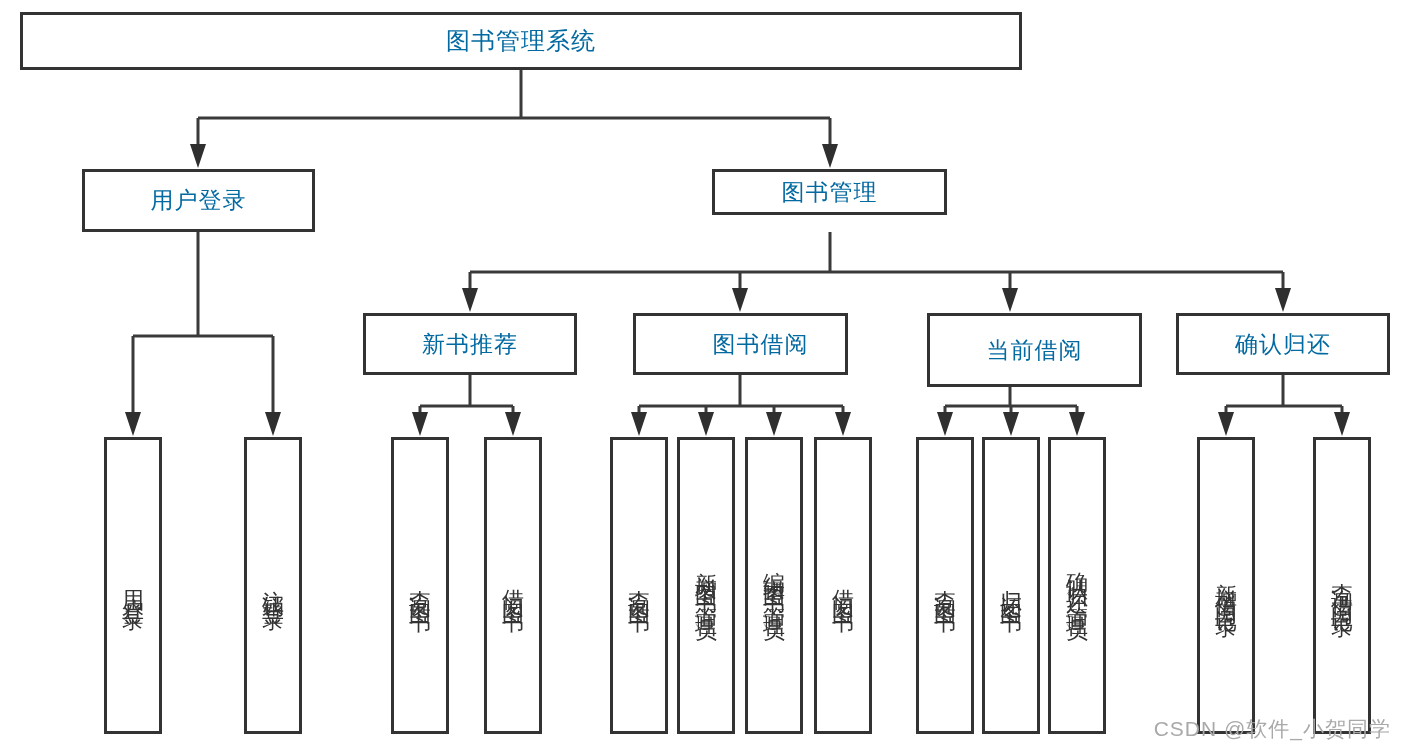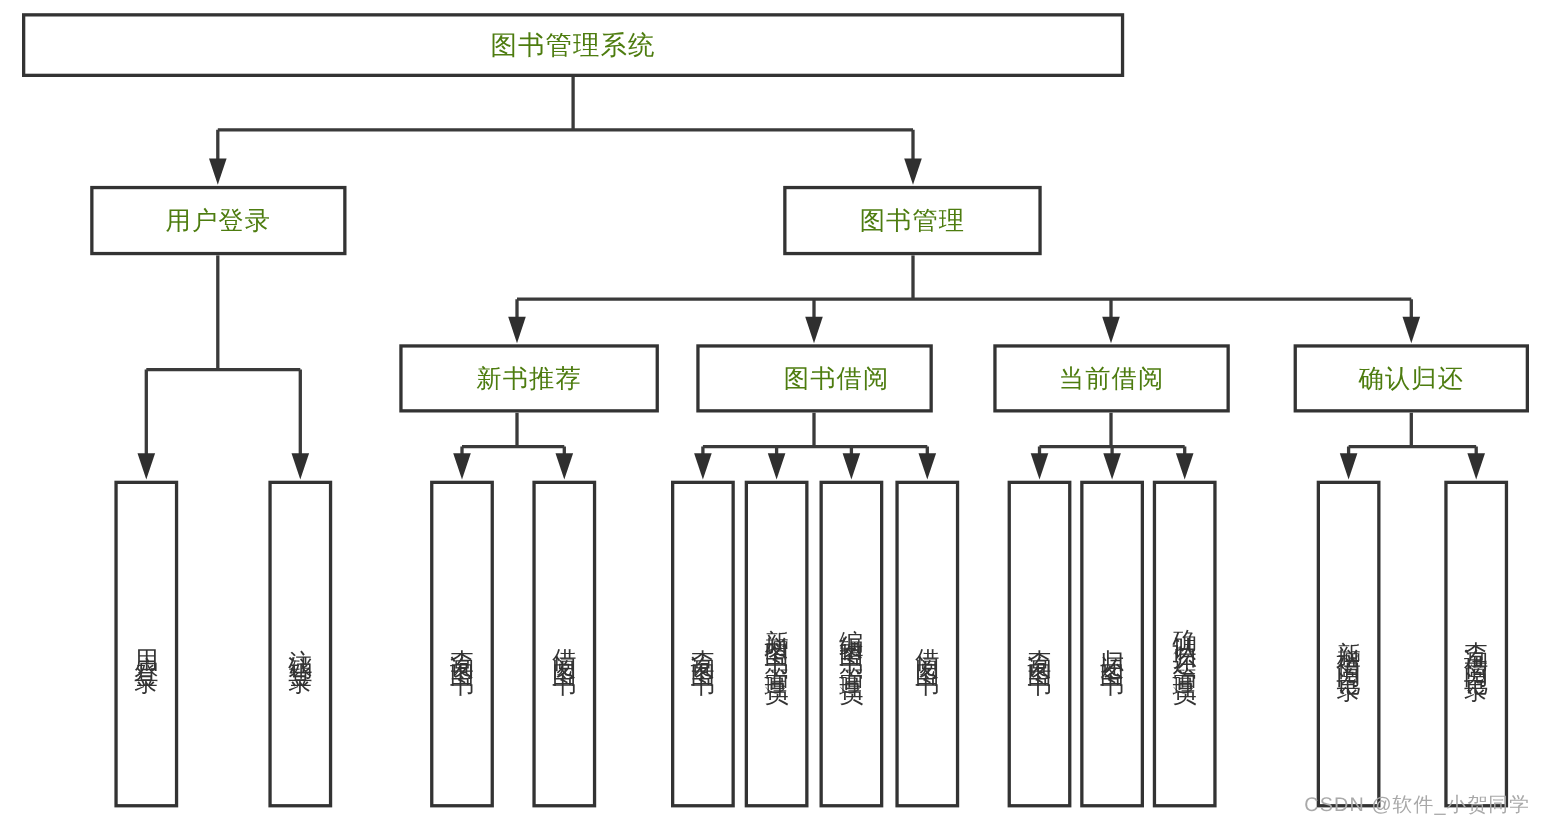--- a/index.html
+++ b/index.html
@@ -24,21 +24,21 @@
     z-index: 1;
   }
   .node {
     position: absolute;
     box-sizing: border-box;
     border: 3px solid #333333;
     background: #ffffff;
     display: flex;
     align-items: center;
     justify-content: center;
-    color: #4d7c0f;
+    color: #0369a1;
     z-index: 2;
     letter-spacing: 1px;
     text-align: center;
   }
   .node-root  { font-size: 24px; }
   .node-l2,
   .node-l3   { font-size: 23px; }
   .leaf {
     position: absolute;
     box-sizing: border-box;
@@ -54,21 +54,21 @@
     font-size: 22px;
     letter-spacing: 7px;
     color: #333333;
     z-index: 2;
     line-height: 1;
   }
   .watermark {
     position: absolute;
     right: 14px;
     bottom: 4px;
-    font-size: 18px;
+    font-size: 21px;
     color: #a9a9a9;
     z-index: 5;
     letter-spacing: 1px;
     white-space: nowrap;
   }
   .cline {
     stroke: #3a3a3a;
     stroke-width: 3;
     fill: none;
   }
@@ -117,25 +117,25 @@
     <polygon class="ahead" points="937,412 953,412 945,436"></polygon>
     <polygon class="ahead" points="1003,412 1019,412 1011,436"></polygon>
     <polygon class="ahead" points="1069,412 1085,412 1077,436"></polygon>
     <polygon class="ahead" points="1218,412 1234,412 1226,436"></polygon>
     <polygon class="ahead" points="1334,412 1350,412 1342,436"></polygon>
   </svg>
 
   <div class="node node-root" style="left:20px; top:12px; width:1002px; height:58px;">图书管理系统</div>
 
   <div class="node node-l2" style="left:82px; top:169px; width:233px; height:63px;">用户登录</div>
-  <div class="node node-l2" style="left:712px; top:169px; width:235px; height:63px;">图书管理</div>
+  <div class="node node-l2" style="left:712px; top:169px; width:235px; height:46px;">图书管理</div>
 
-  <div class="node node-l3" style="left:363px; top:313px; width:236px; height:62px;">新书推荐</div>
+  <div class="node node-l3" style="left:363px; top:313px; width:214px; height:62px;">新书推荐</div>
   <div class="node node-l3" style="left:633px; top:313px; width:215px; height:62px;padding-left:40px;">图书借阅</div>
-  <div class="node node-l3" style="left:903px; top:313px; width:215px; height:62px;">当前借阅</div>
+  <div class="node node-l3" style="left:927px; top:313px; width:215px; height:74px;">当前借阅</div>
   <div class="node node-l3" style="left:1176px; top:313px; width:214px; height:62px;">确认归还</div>
 
   <div class="leaf" style="left:104px;">用户登录</div>
   <div class="leaf" style="left:244px;">注销登录</div>
 
   <div class="leaf" style="left:391px;">查询图书</div>
   <div class="leaf" style="left:484px;">借阅图书</div>
 
   <div class="leaf" style="left:610px;">查询图书</div>
   <div class="leaf" style="left:677px;">新增图书（管理员）</div>

